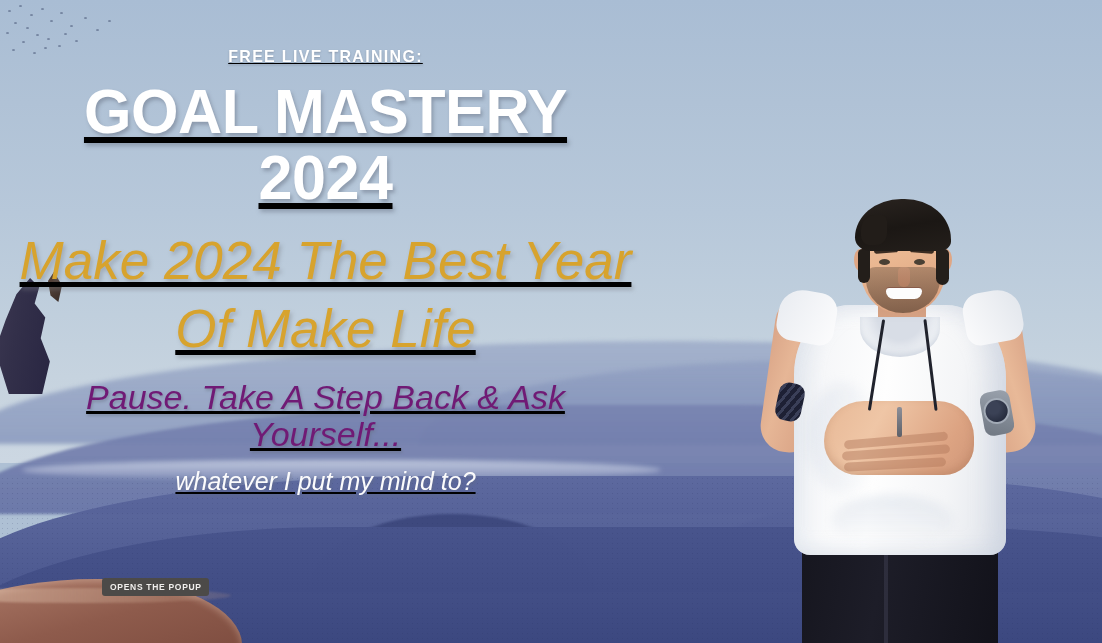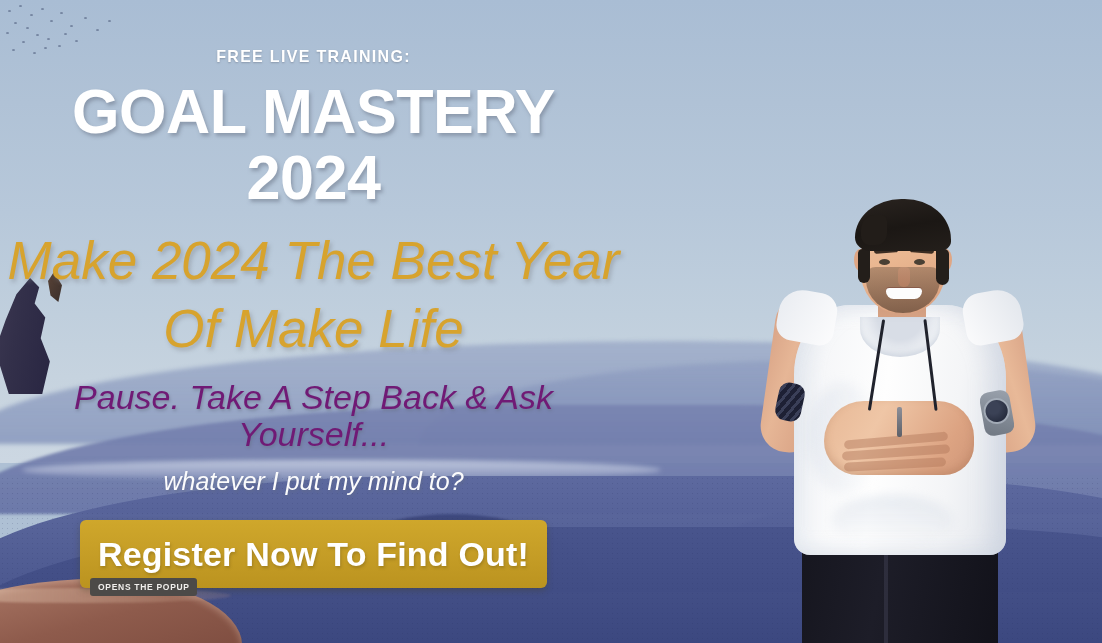--- a/index.html
+++ b/index.html
@@ -309,22 +309,23 @@
     border-radius:10px 10px 38px 38px / 8px 8px 34px 34px;
   }
   .p-mouth {
     position:absolute; left:204px; bottom:344px; width:36px; height:11px;
     background:#fdfdfd; border-radius:4px 4px 9px 9px;
     box-shadow:0 -1px 0 rgba(120,70,58,.55);
   }
 
   
   .content {
-    position:absolute; left:0; top:0; width:627px; height:583px;
+    position:absolute; left:12px; top:0; width:627px; height:583px;
     text-align:center;
+    text-decoration:underline;
   }
 
   .eyebrow {
     margin-top:47px;
     font-size:17px;
     font-weight:bold;
     letter-spacing:1.4px;
     color:#ffffff;
     text-shadow:0 1px 2px rgba(90,100,118,.45);
     transform:scaleX(.94);
@@ -494,19 +495,18 @@
       <div>Of Make Life</div>
     </div>
 
     <div class="ask-line">Pause. Take A Step Back &amp; Ask Yourself...</div>
 
     <div class="ask-sub">
       <div>whatever I put my mind to?</div>
     </div>
 
     <div class="cta-wrap">
-      <button class="cta-button">Register Now To Find Out!</button>
       <div class="popup-badge">OPENS THE POPUP</div>
     </div>
 
   </div>
 
 </div>
 
 </body></html>

